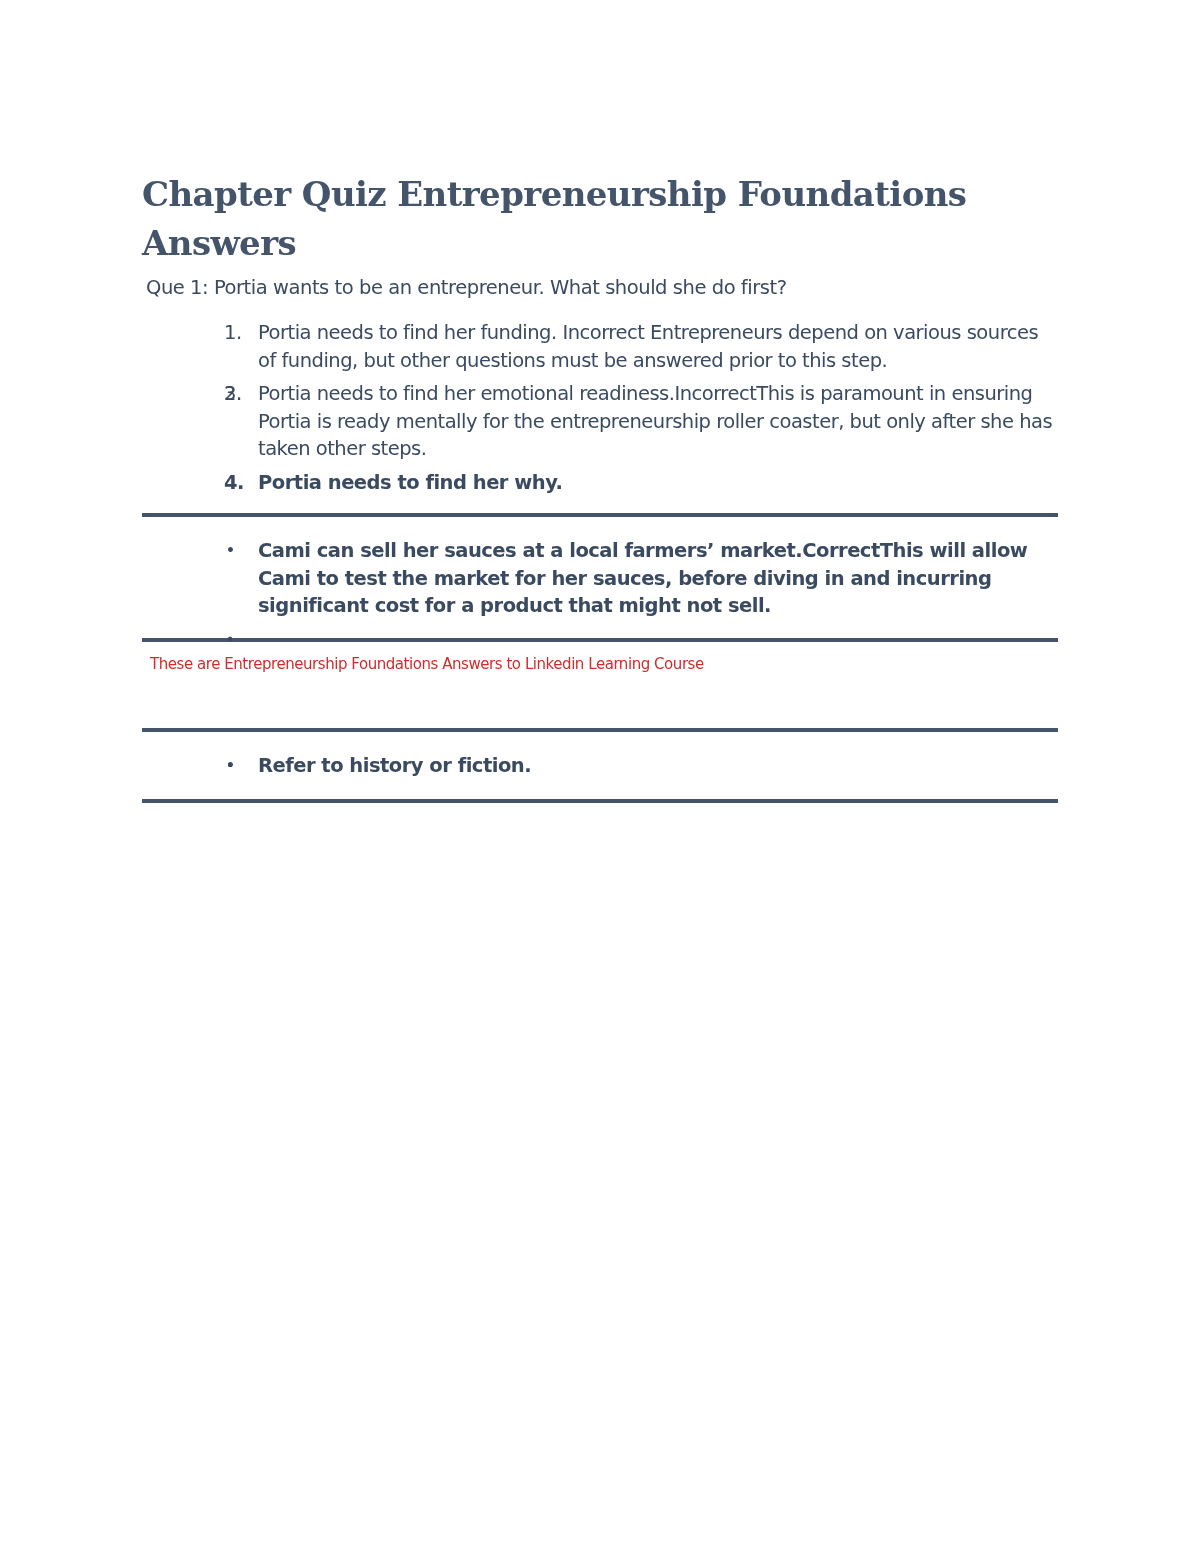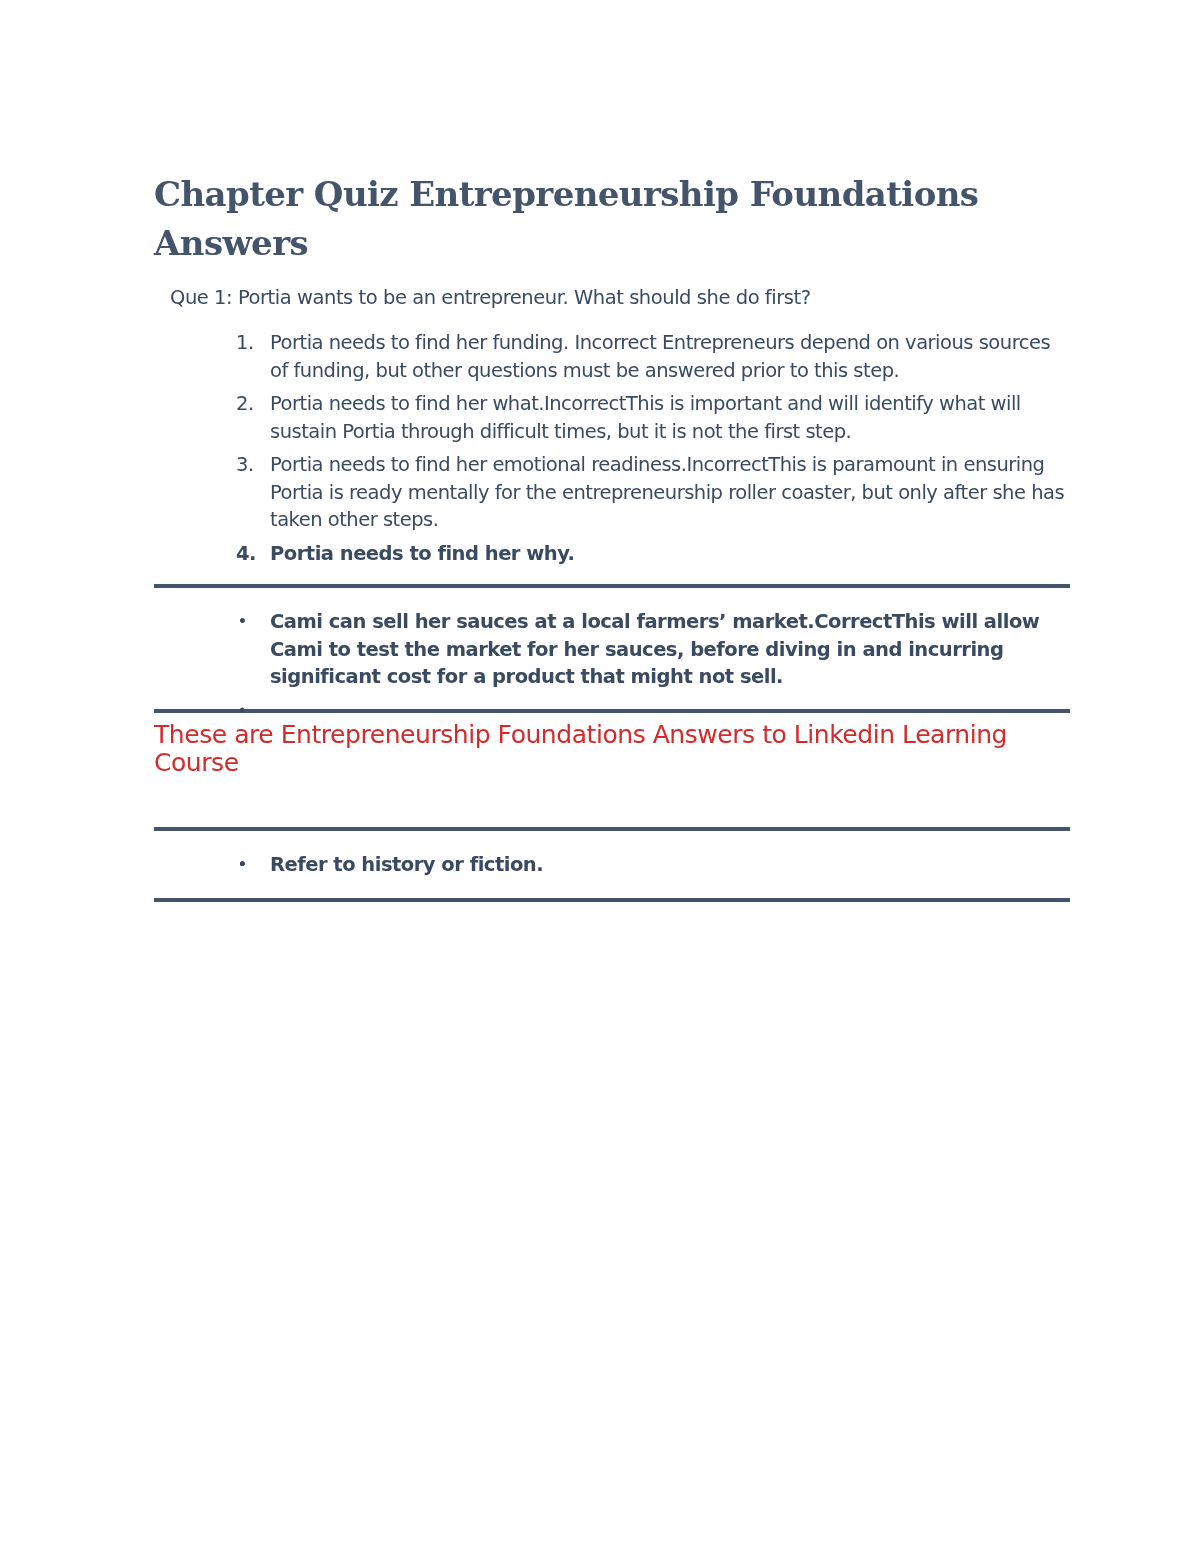--- a/index.html
+++ b/index.html
@@ -10,37 +10,37 @@
     body {
       width: 1200px;
       height: 1553px;
       position: relative;
       overflow: hidden;
       font-family: "DejaVu Sans", sans-serif;
       color: #3a4a61;
     }
     .page {
       position: absolute;
-      left: 154px;
+      left: 142px;
       top: 170px;
       width: 916px;
     }
     .doc-title {
       font-family: "DejaVu Serif", serif;
       font-weight: bold;
       font-size: 34px;
       line-height: 49px;
       color: #44546a;
       margin: 0 0 6px 0;
       letter-spacing: -0.6px;
     }
     .question {
       font-size: 19.5px;
       line-height: 28px;
-      margin: 16px;
+      margin: 4px;
       letter-spacing: -0.45px;
       color: #3a4a61;
     }
     ol.options, ul.options {
       margin: 0;
       padding: 0;
       list-style: none;
     }
     ol.options { margin-top: 17px; }
     ul.options { margin-top: 20px; }
@@ -66,44 +66,43 @@
     .rule {
       height: 4px;
       background: #44546a;
       width: 916px;
     }
     .rule-1 { margin-top: 17px; margin-bottom: 8px; }
     .rule-2 { margin-top: 18px; margin-bottom: 8px; }
     .rule-3 { margin-top: 50px; margin-bottom: 8px; }
     .rule-4 { margin-top: 20px; }
     .promo {
-      font-size: 25px;
+      font-size: 15px;
       line-height: 28px;
       color: #d32b2b;
       letter-spacing: -0.45px;
-      margin: 0;
+      margin: 8px;
     }
   </style>
 </head>
 <body>
 
 <div class="page">
 
   <h1 class="doc-title">Chapter Quiz Entrepreneurship Foundations Answers</h1>
 
   <section>
     <p class="question">Que 1: Portia wants to be an entrepreneur. What should she do first?</p>
     <ol class="options">
       <li class="opt">
         <span class="marker">1.</span>
         <span>Portia needs to find her funding. Incorrect Entrepreneurs depend on various sources of funding, but other questions must be answered prior to this step.</span>
       </li>
       <li class="opt">
         <span class="marker">2.</span>
-        <span>Portia needs to find her what.IncorrectThis is important and will identify what will sustain Portia through difficult times, but it is not the first step.</span>
       </li>
       <li class="opt">
         <span class="marker">3.</span>
         <span>Portia needs to find her emotional readiness.IncorrectThis is paramount in ensuring Portia is ready mentally for the entrepreneurship roller coaster, but only after she has taken other steps.</span>
       </li>
       <li class="opt correct">
         <span class="marker">4.</span>
         <span>Portia needs to find her why.</span>
       </li>
     </ol>

